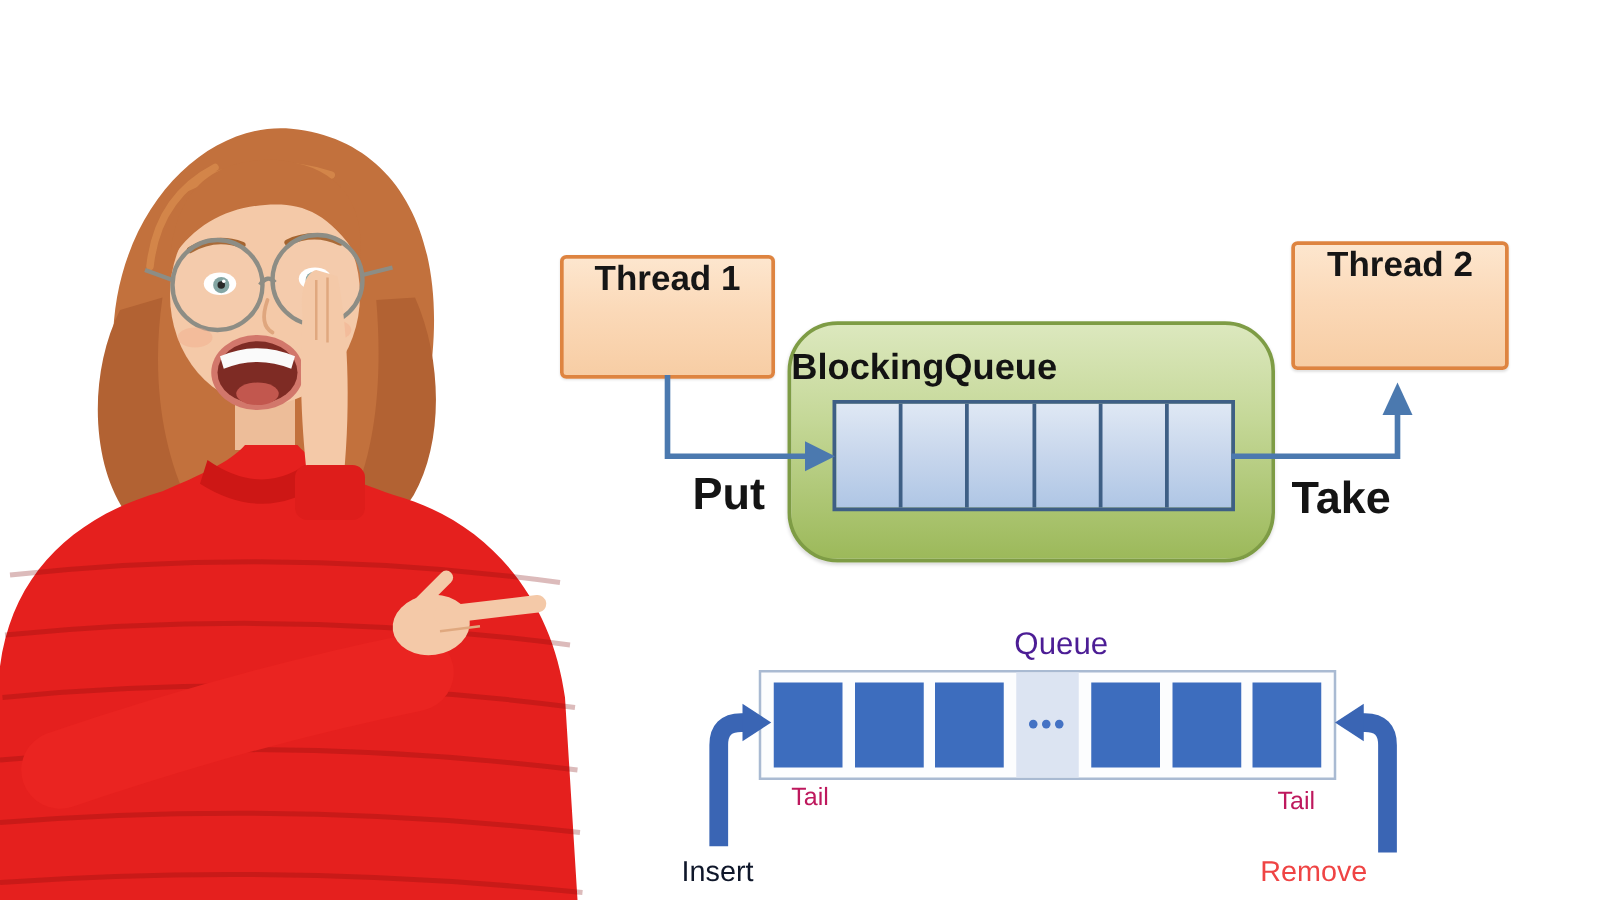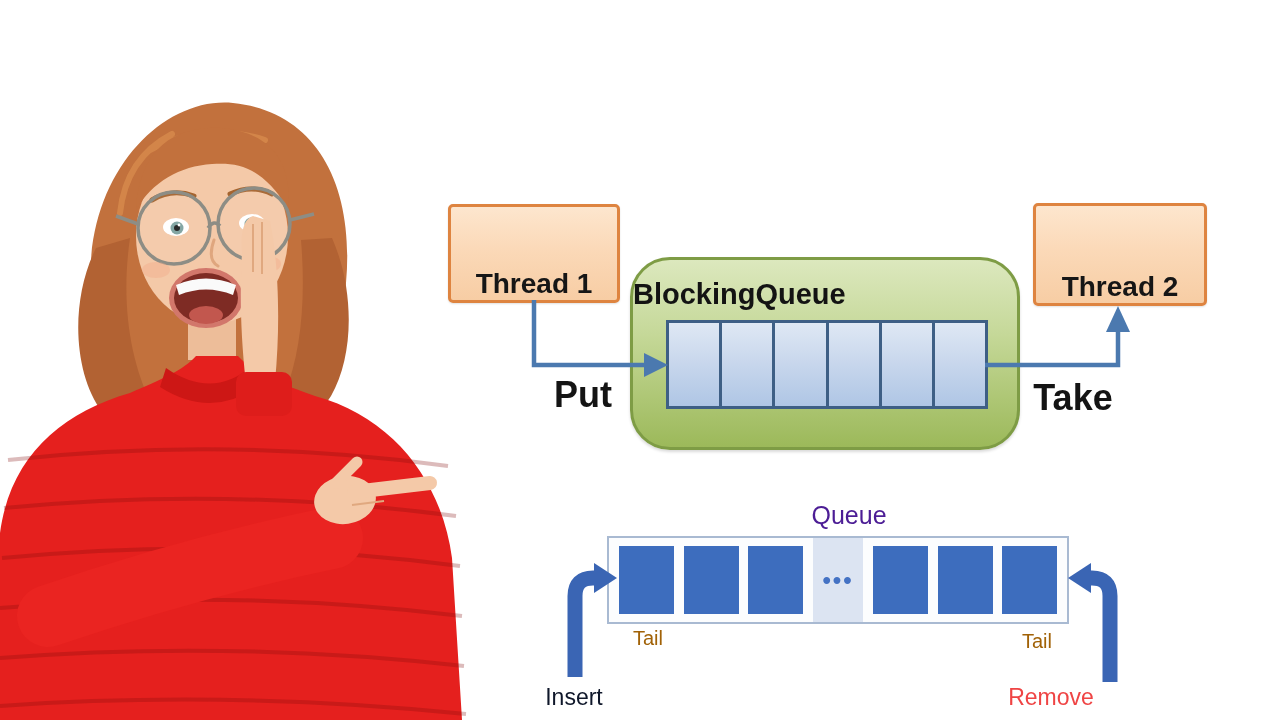--- a/index.html
+++ b/index.html
@@ -8,28 +8,28 @@
     overflow:hidden;font-family:"Liberation Sans",sans-serif;
   }
   
   .main-title{
     position:absolute;left:0;top:22px;width:1240px;text-align:center;
     font-family:"Liberation Serif","DejaVu Serif",serif;font-weight:bold;
     font-size:59px;color:#141414;letter-spacing:-1px;white-space:nowrap;
   }
   
   .thread-box{
-    position:absolute;display:flex;align-items:flex-end;justify-content:center;
+    position:absolute;display:flex;align-items:flex-start;justify-content:center;
     background:linear-gradient(180deg,#FDE6CE 0%,#FBD9B8 45%,#F7CDA4 100%);
     border:3px solid #DE8440;border-radius:5px;
     font-weight:bold;font-size:28px;color:#161616;
     box-shadow:0 1px 2px rgba(0,0,0,.12);
   }
   #thread1{left:448px;top:204px;width:166px;height:93px;}
-  #thread2{left:1033px;top:203px;width:168px;height:97px;}
+  #thread2{left:1033px;top:193px;width:168px;height:97px;}
   .bq-container{
     position:absolute;left:630px;top:257px;width:384px;height:187px;
     border:3px solid #7E9C45;border-radius:40px;
     background:linear-gradient(180deg,#DCE8BE 0%,#C5D898 40%,#9CB95A 100%);
     box-shadow:0 2px 3px rgba(0,0,0,.15);
   }
   .bq-title{
     position:absolute;left:0;top:18px;width:100%;
     font-weight:bold;font-size:29px;color:#131313;
   }
@@ -55,21 +55,21 @@
     position:absolute;left:607px;top:536px;width:458px;height:84px;
     background:#FCFDFE;border:2px solid #A9BAD2;
     display:flex;align-items:center;justify-content:space-evenly;
   }
   .q-square{width:55px;height:68px;background:#3D6DBE;}
   .q-ellipsis{
     align-self:stretch;width:50px;background:#DCE4F2;
     display:flex;align-items:center;justify-content:center;
     color:#4472C4;font-weight:bold;font-size:24px;letter-spacing:2px;
   }
-  .brown-label{position:absolute;color:#a16207;font-size:20px;text-align:center;width:80px;}
+  .brown-label{position:absolute;color:#be185d;font-size:20px;text-align:center;width:80px;}
   #tail-label{left:608px;top:627px;}
   #head-label{left:997px;top:630px;}
   .arrow-caption{position:absolute;font-size:23px;text-align:center;width:110px;}
   #insert-label{left:519px;top:684px;color:#0f172a;}
   #remove-label{left:996px;top:684px;color:#ef4444;}
   
   #woman{position:absolute;left:0;top:88px;width:470px;height:632px;z-index:2;}
   #connector-layer{position:absolute;left:0;top:0;width:1280px;height:720px;z-index:6;pointer-events:none;}
 </style>
 </head>

